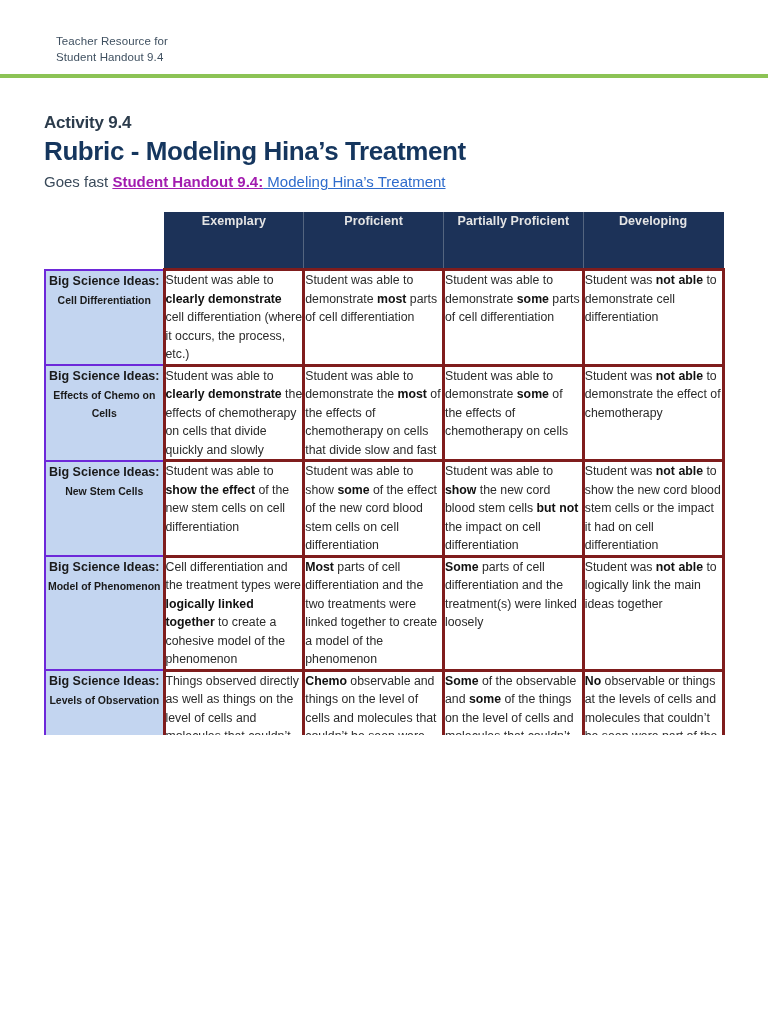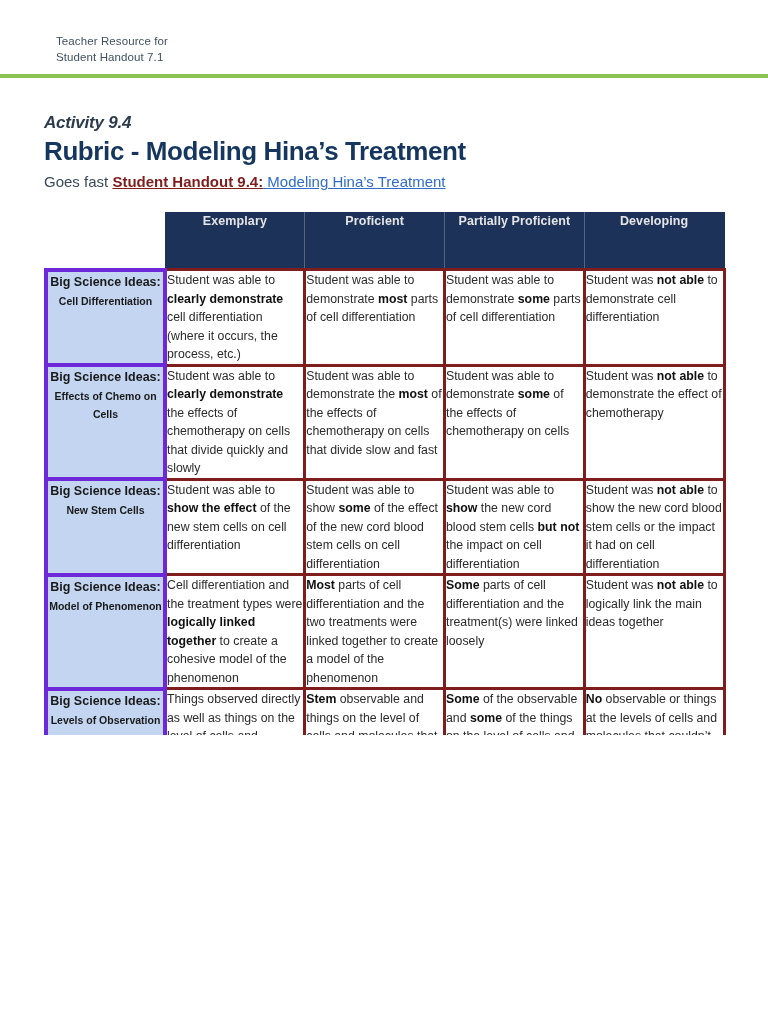--- a/index.html
+++ b/index.html
@@ -50,39 +50,38 @@
     left: 44px;
     top: 112px;
     width: 690px;
   }
   .activity-label {
     font-size: 17px;
     font-weight: bold;
     color: #2c3c4c;
     line-height: 22px;
     letter-spacing: -0.2px;
-    font-style: italic;
   }
   .main-title {
     font-size: 26px;
     font-weight: bold;
     color: #15365e;
     line-height: 32px;
     letter-spacing: -0.4px;
     margin-top: 1px;
   }
   .goes-with {
     font-size: 15px;
     color: #3a4a5a;
     line-height: 22px;
     margin-top: 4px;
     white-space: nowrap;
   }
   .goes-with .lnk-bold {
-    color: #7f1d1d;
+    color: #a21caf;
     font-weight: bold;
     text-decoration: underline;
   }
   .goes-with .lnk-norm {
     color: #2f6ccc;
     text-decoration: underline;
   }
 
   
   .rubric {
@@ -117,21 +116,21 @@
     line-height: 16px;
     height: 57px;
     padding: 12px 6px 6px 6px;
     letter-spacing: 0.1px;
   }
   .hdr-cell.last { border-right-color: #1c3258; }
 
   
   .lbl {
     background: #c3d5f0;
-    border: 4px solid #6d28d9;
+    border: 2px solid #6d28d9;
     text-align: center;
     vertical-align: middle;
     padding: 6px 7px;
     color: #1a1a1a;
   }
   .lbl .lbl-big {
     font-size: 12.5px;
     font-weight: bold;
     line-height: 17px;
   }
@@ -245,21 +244,21 @@
   }
 </style>
 </head>
 <body>
 
 <div class="page">
 
   <div class="doc-header">
     <div class="doc-header-text">
       <div>Teacher Resource for</div>
-      <div>Student Handout 7.1</div>
+      <div>Student Handout 9.4</div>
     </div>
     <div class="green-rule"></div>
   </div>
 
   <div class="title-block">
     <div class="activity-label">Activity 9.4</div>
     <div class="main-title">Rubric - Modeling Hina’s Treatment</div>
     <div class="goes-with">
       <span>Goes fast </span><a class="lnk-bold" href="#">Student Handout 9.4:</a><a class="lnk-norm" href="#"> Modeling Hina’s Treatment </a>
     </div>
@@ -307,21 +306,21 @@
         <tr>
           <td class="lbl"><span class="lbl-big">Big Science Ideas:</span> <span class="lbl-sm">Model of Phenomenon</span></td>
           <td class="cell">Cell differentiation and the treatment types were <b>logically linked together</b> to create a cohesive model of the phenomenon</td>
           <td class="cell"><b>Most</b> parts of cell differentiation and the two treatments were linked together to create a model of the phenomenon</td>
           <td class="cell"><b>Some</b> parts of cell differentiation and the treatment(s) were linked loosely</td>
           <td class="cell">Student was <b>not able</b> to logically link the main ideas together</td>
         </tr>
         <tr>
           <td class="lbl"><span class="lbl-big">Big Science Ideas:</span> <span class="lbl-sm">Levels of Observation</span></td>
           <td class="cell">Things observed directly as well as things on the level of cells and molecules that couldn’t be seen were <b>described clearly and thoroughly</b> in the model</td>
-          <td class="cell"><b>Stem</b> observable and things on the level of cells and molecules that couldn’t be seen were <b>licenses</b> by the model</td>
+          <td class="cell"><b>Chemo</b> observable and things on the level of cells and molecules that couldn’t be seen were <b>licenses</b> by the model</td>
           <td class="cell"><b>Some</b> of the observable and <b>some</b> of the things on the level of cells and molecules that couldn’t be seen were <b>somewhat</b> described by the model</td>
           <td class="cell"><b>No</b> observable or things at the levels of cells and molecules that couldn’t be seen were part of the model</td>
         </tr>
       </tbody>
   </table>
 
   <div class="footer-rule"></div>
   <div class="footer">
     <div class="foot-org">FRED HUTCHINSON CANCER RESEARCH CENTER</div>
     <div class="foot-license">

